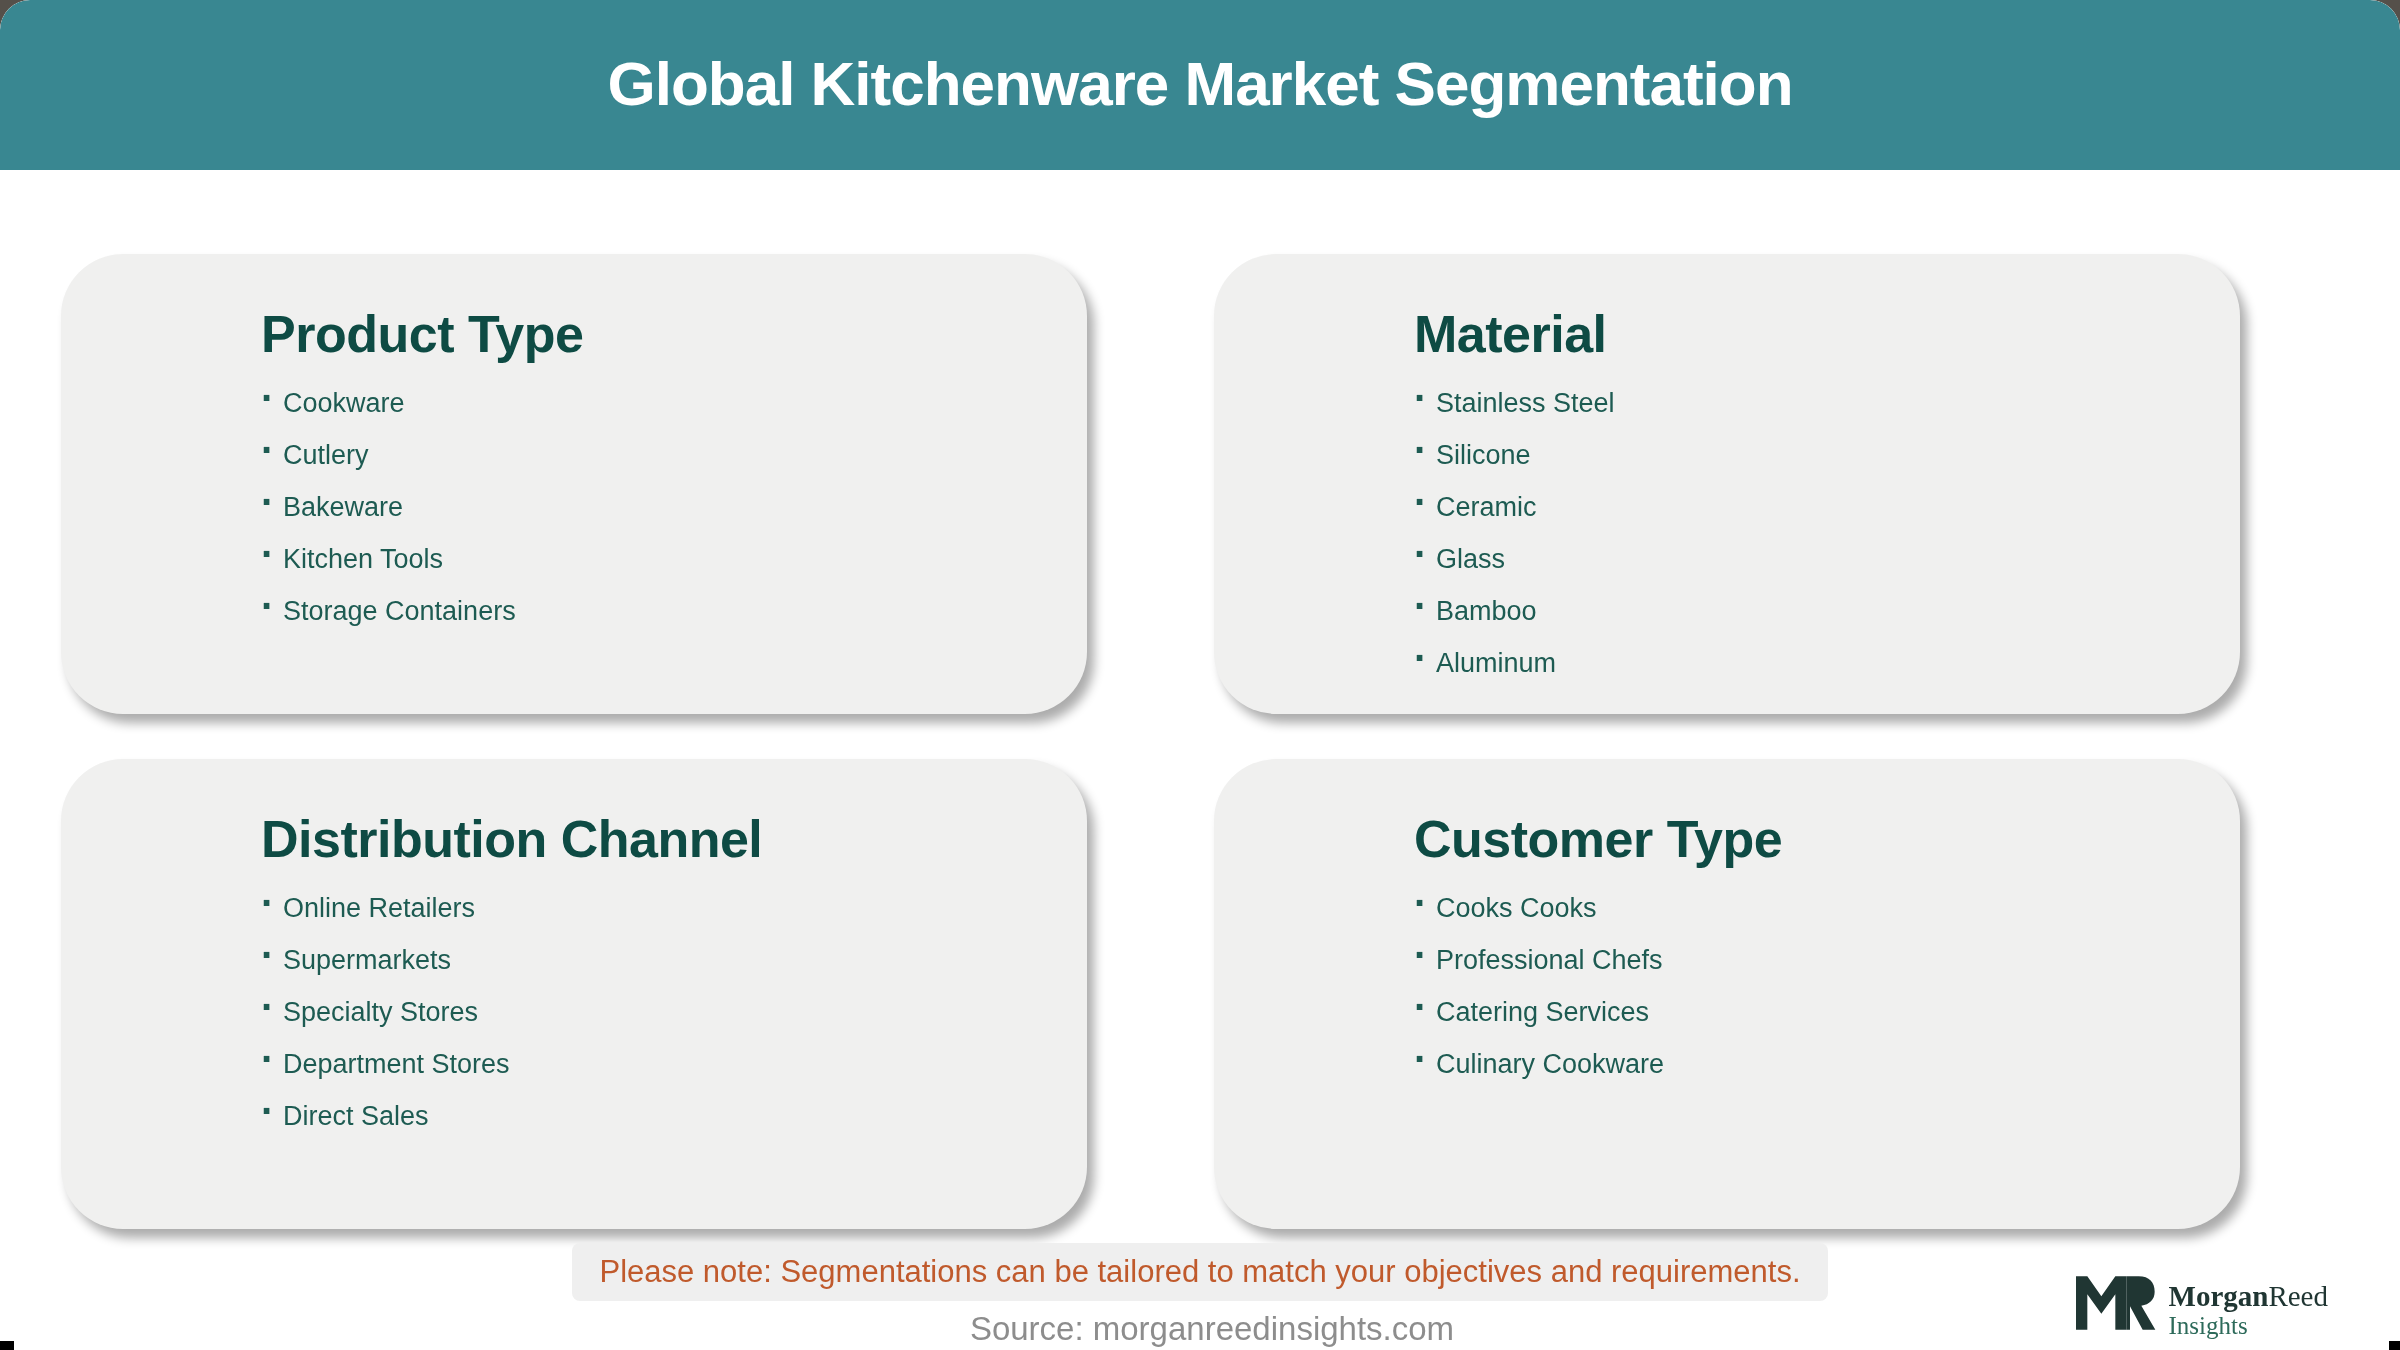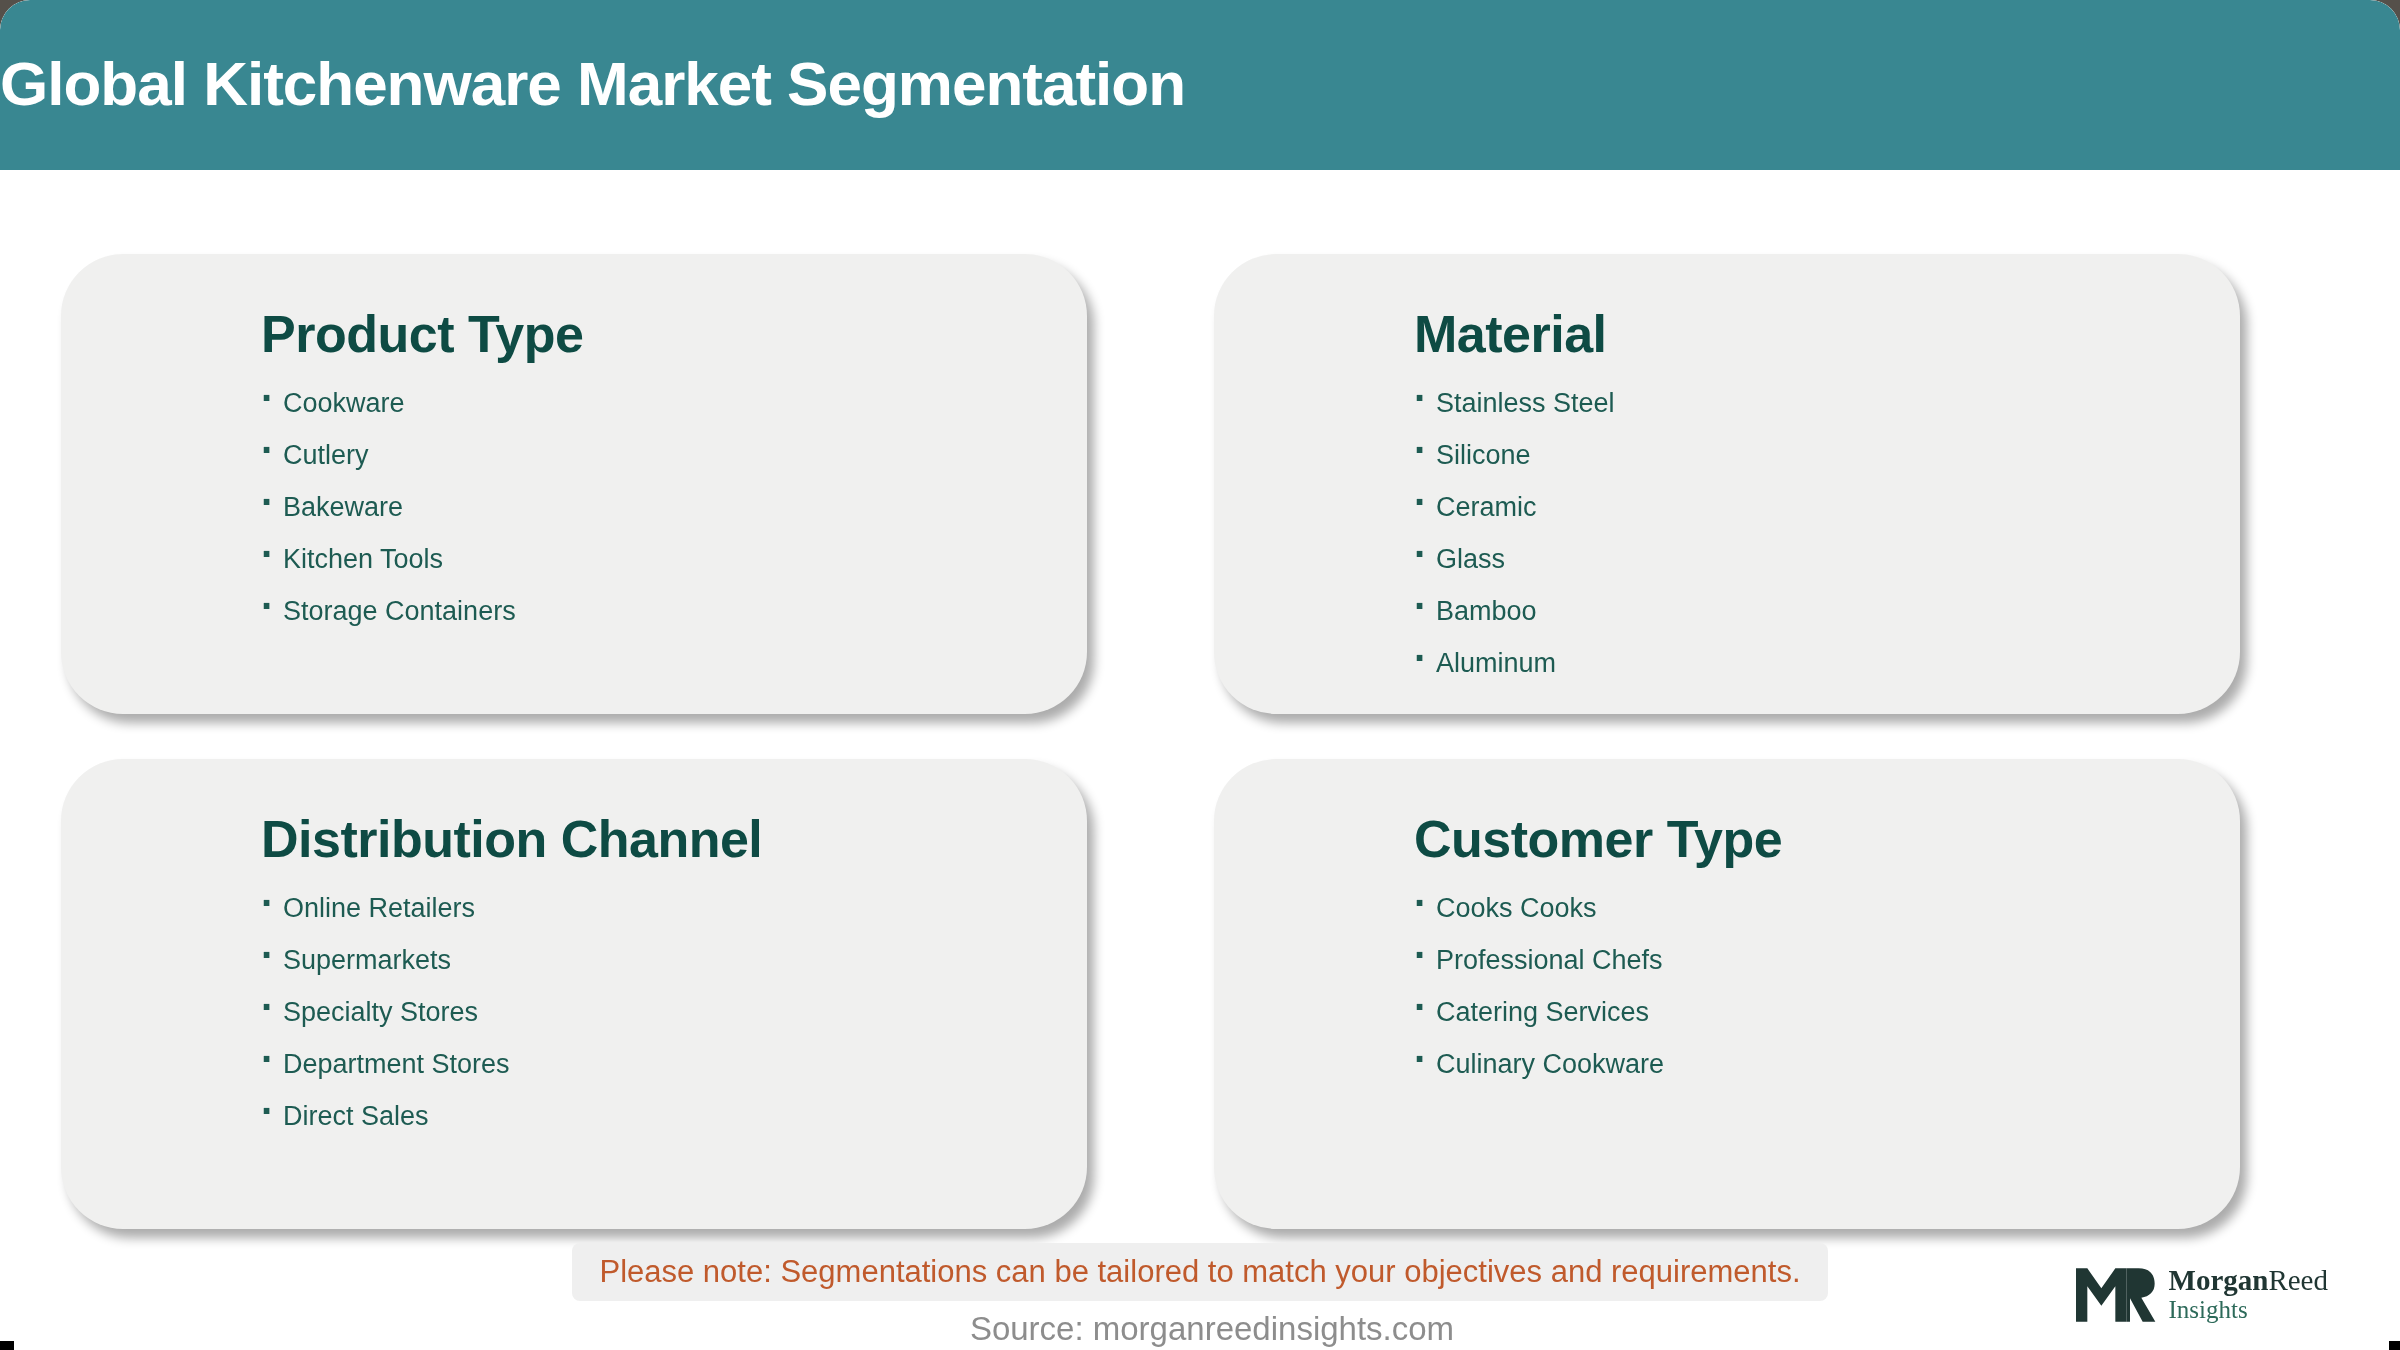--- a/index.html
+++ b/index.html
@@ -32,20 +32,21 @@
   }
   .header{
     position:absolute;
     left:0; top:0; right:0;
     height:170px;
     background:var(--header-bg);
     border-radius:30px 30px 0 0;
     display:flex;
     align-items:center;
     padding-bottom:4px;
+    justify-content:center;
   }
   .title{
     color:var(--title-color);
     font-size:62px;
     font-weight:bold;
     letter-spacing:-1px;
   }
   .cards{
     position:absolute;
     left:61px; top:254px;
@@ -118,20 +119,21 @@
   .logo-text{
     font-family:"Liberation Serif", serif;
     display:flex;
     flex-direction:column;
     justify-content:center;
   }
   .logo-name{
     color:var(--logo-dark);
     font-size:29px;
     line-height:29px;
+    margin-top:16px;
   }
   .logo-name .heavy{font-weight:bold;}
   .logo-tagline{
     color:var(--logo-teal);
     font-size:25px;
     line-height:29px;
   }
   .corner-artifact{
     position:absolute;
     bottom:0;

